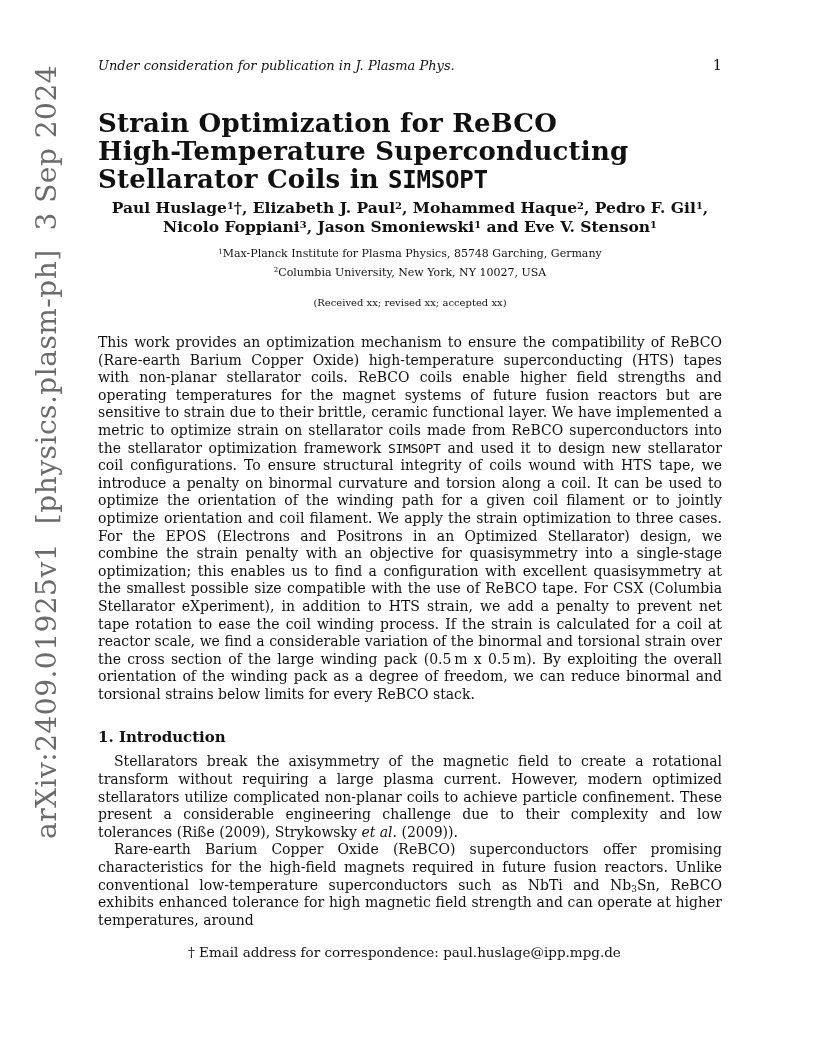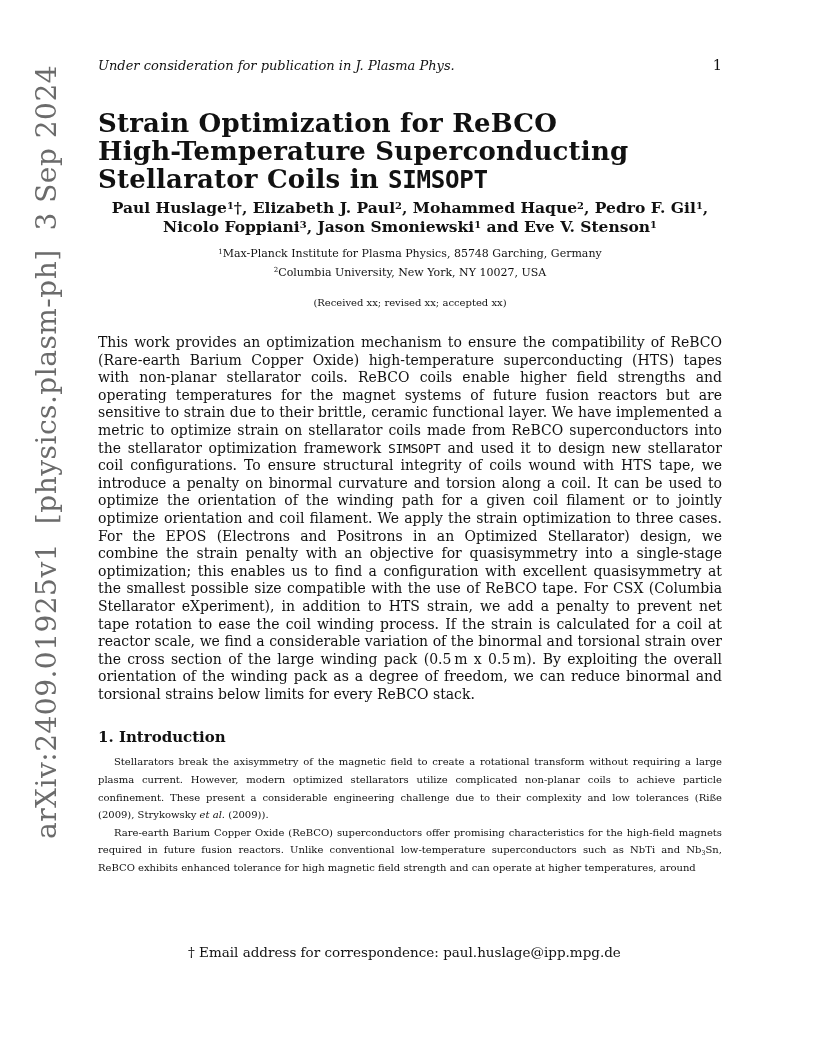--- a/index.html
+++ b/index.html
@@ -71,21 +71,21 @@
     text-align: justify;
   }
   .section-heading {
     margin-top: 25px;
     font-size: 15px;
     font-weight: bold;
     white-space: pre;
   }
   .body-par {
     margin-top: 7px;
-    font-size: 10px;
+    font-size: 14px;
     line-height: 17.6px;
     text-align: justify;
     text-indent: 16px;
   }
   .body-par + .body-par { margin-top: 0; }
   .footnote {
     position: absolute;
     left: 188px;
     top: 944px;
     font-size: 13.5px;

